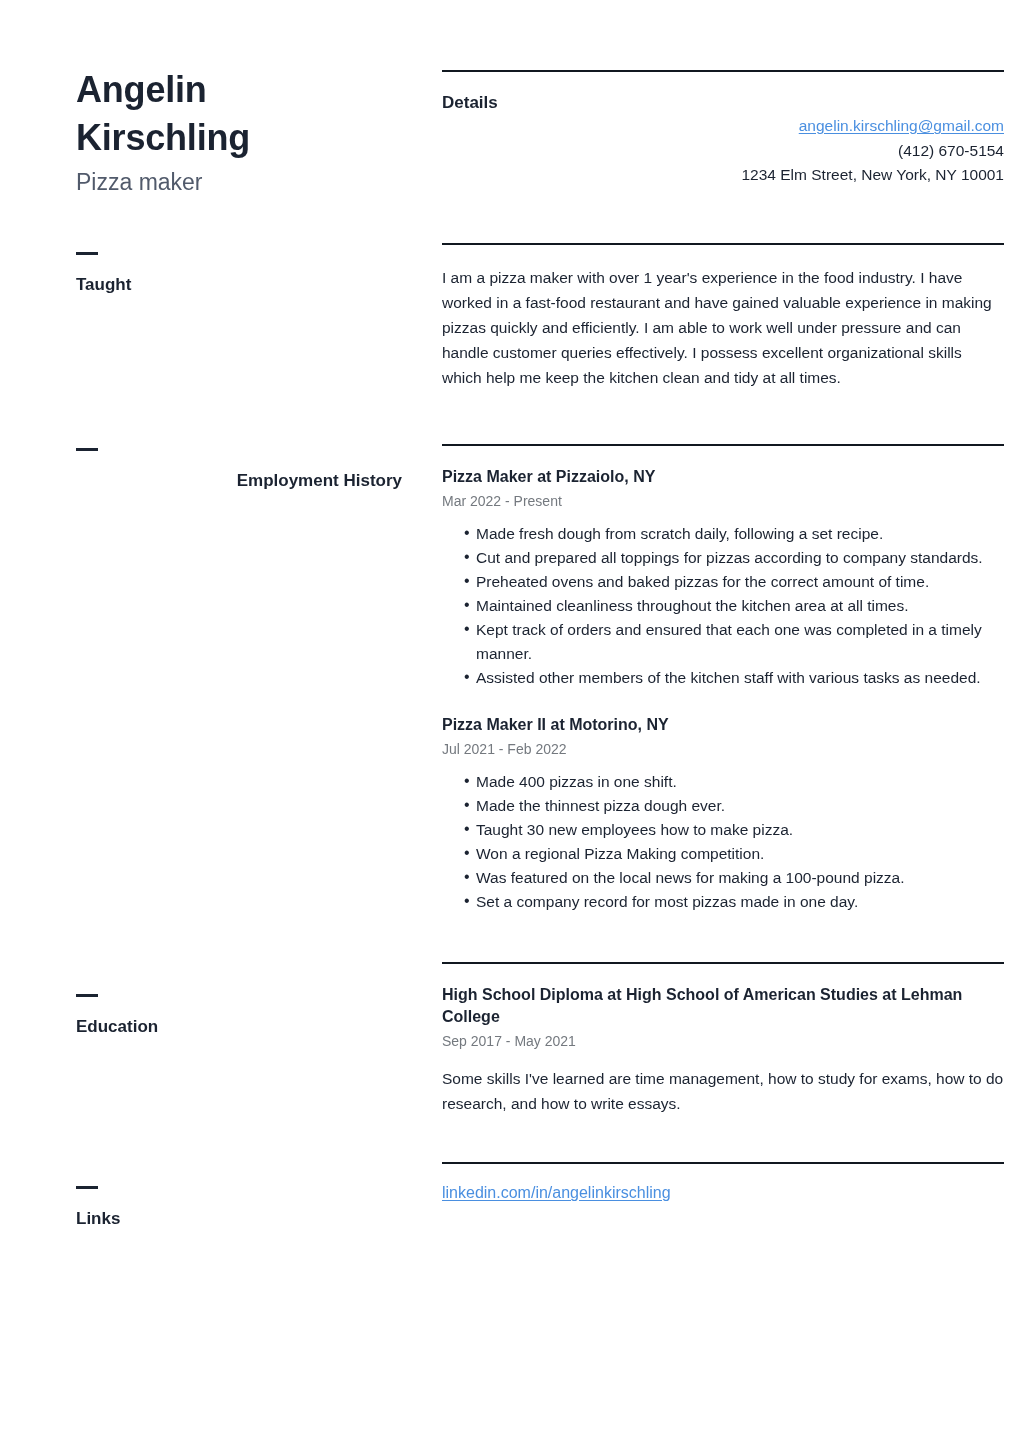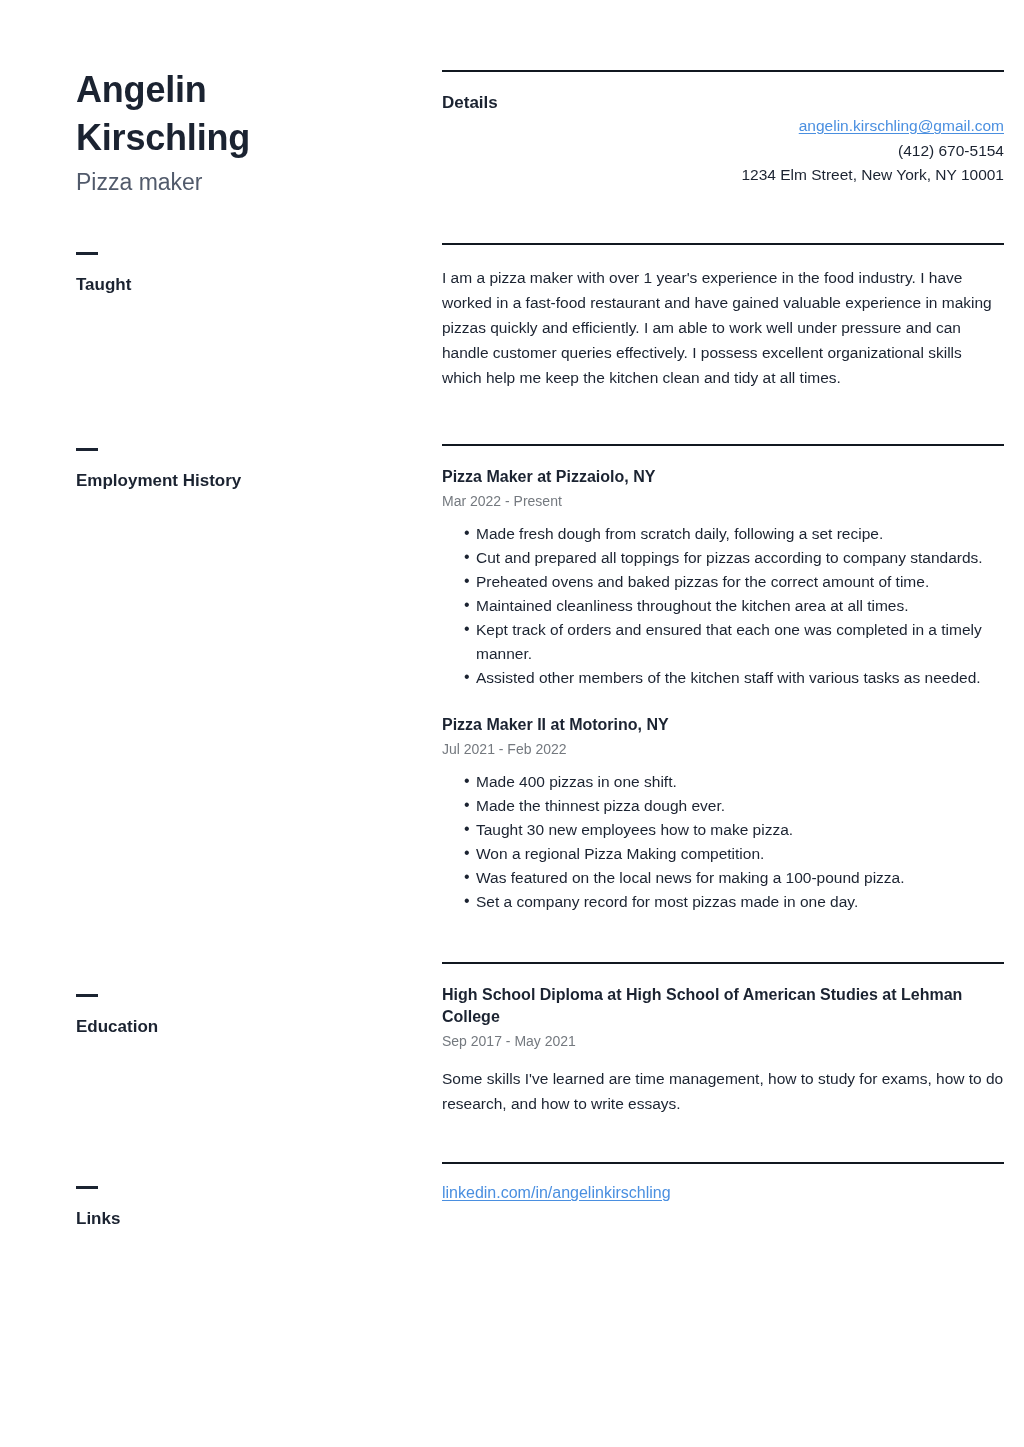--- a/index.html
+++ b/index.html
@@ -156,21 +156,21 @@
   }
 
   
   .section { }
   .gap-profile    { margin-top: 55px; }
   .gap-employment { margin-top: 54px; }
   .gap-education  { margin-top: 48px; }
   .gap-links      { margin-top: 46px; }
 
   .side-gap-profile    { margin-top: 54px; }
-  .side-gap-employment { margin-top: 153px; }
+  .side-gap-employment { margin-top: 153px; text-align: right; }
   .side-gap-education  { margin-top: 503px; }
   .side-gap-links      { margin-top: 148px; }
 </style>
 </head>
 <body>
 
 <div class="page">
   <div class="resume">
 
     <div class="col-left">

